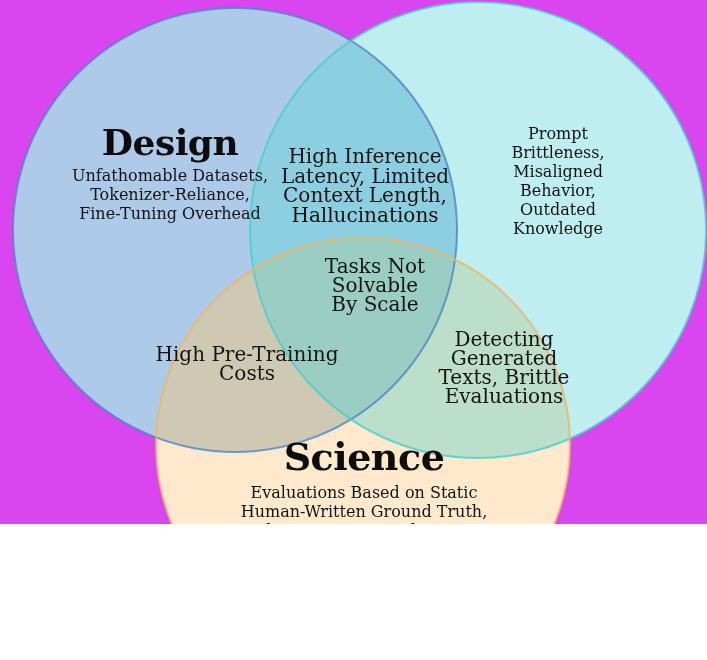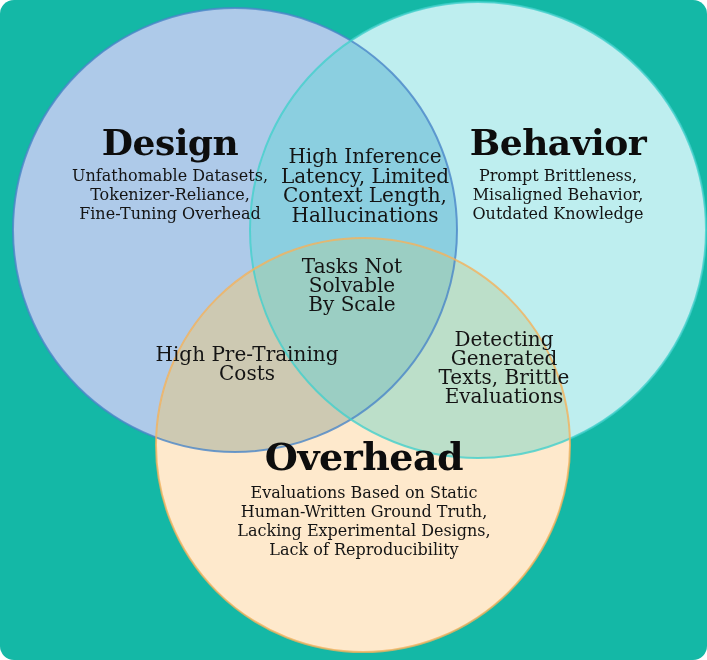--- a/index.html
+++ b/index.html
@@ -3,26 +3,25 @@
 <meta charset="utf-8">
 <style>
   html, body {
     margin: 0;
     padding: 0;
     background: #ffffff;
   }
   .stage {
     position: relative;
     width: 707px;
-    height: 660px;
-    background: #14b8a6;
+    height: 524px;
+    background: #d946ef;
     font-family: "DejaVu Serif", serif;
     color: #141414;
     overflow: hidden;
-    border-radius: 14px;
   }
   .stage svg {
     position: absolute;
     left: 0;
     top: 0;
   }
   .label-block {
     position: absolute;
     transform: translateX(-50%);
     text-align: center;
@@ -50,21 +49,21 @@
     transform: translateX(-50%);
     text-align: center;
     font-size: 20px;
     line-height: 19px;
     white-space: pre-line;
   }
   .pos-design   { left: 170px; top: 121px; }
   .pos-behavior { left: 558px; top: 121px; }
   .pos-science  { left: 364px; top: 434px; }
   .pos-db  { left: 365px; top: 147px; line-height: 19.5px; }
-  .pos-all { left: 352px; top: 257px; }
+  .pos-all { left: 375px; top: 257px; }
   .pos-ds  { left: 247px; top: 345px; text-align: center; }
   .pos-bs  { left: 480px; top: 330px; margin-left: 24px; }
 </style>
 </head>
 <body>
 
 <div class="stage">
 
   <svg width="707" height="660" viewBox="0 0 707 660">
     <defs>
@@ -96,28 +95,27 @@
   </svg>
 
   <div class="label-block pos-design">
     <div class="set-title">Design</div>
     <div class="set-items">Unfathomable Datasets,
 Tokenizer-Reliance,
 Fine-Tuning Overhead</div>
   </div>
 
   <div class="label-block pos-behavior">
-    <div class="set-title">Behavior</div>
     <div class="set-items">Prompt Brittleness,
 Misaligned Behavior,
 Outdated Knowledge</div>
   </div>
 
   <div class="label-block pos-science">
-    <div class="set-title big">Overhead</div>
+    <div class="set-title big">Science</div>
     <div class="set-items">Evaluations Based on Static
 Human-Written Ground Truth,
 Lacking Experimental Designs,
 Lack of Reproducibility</div>
   </div>
 
   <div class="overlap-text pos-db">High Inference
 Latency, Limited
 Context Length,
 Hallucinations</div>

